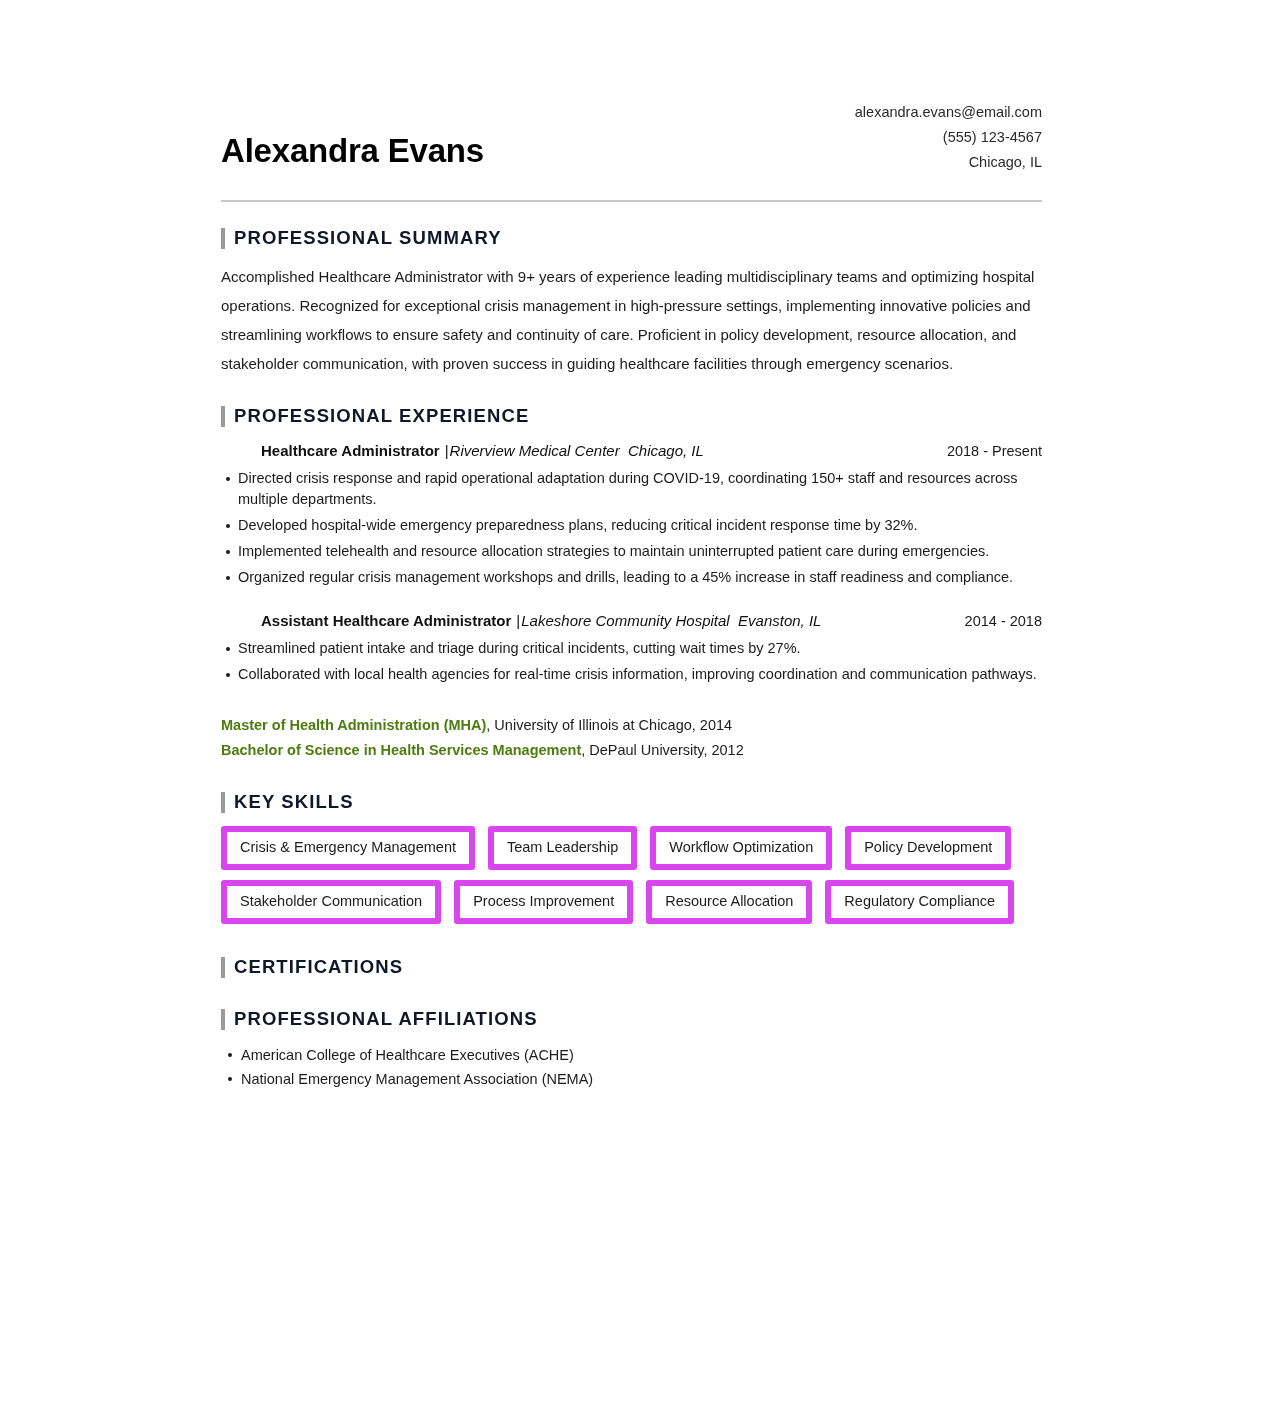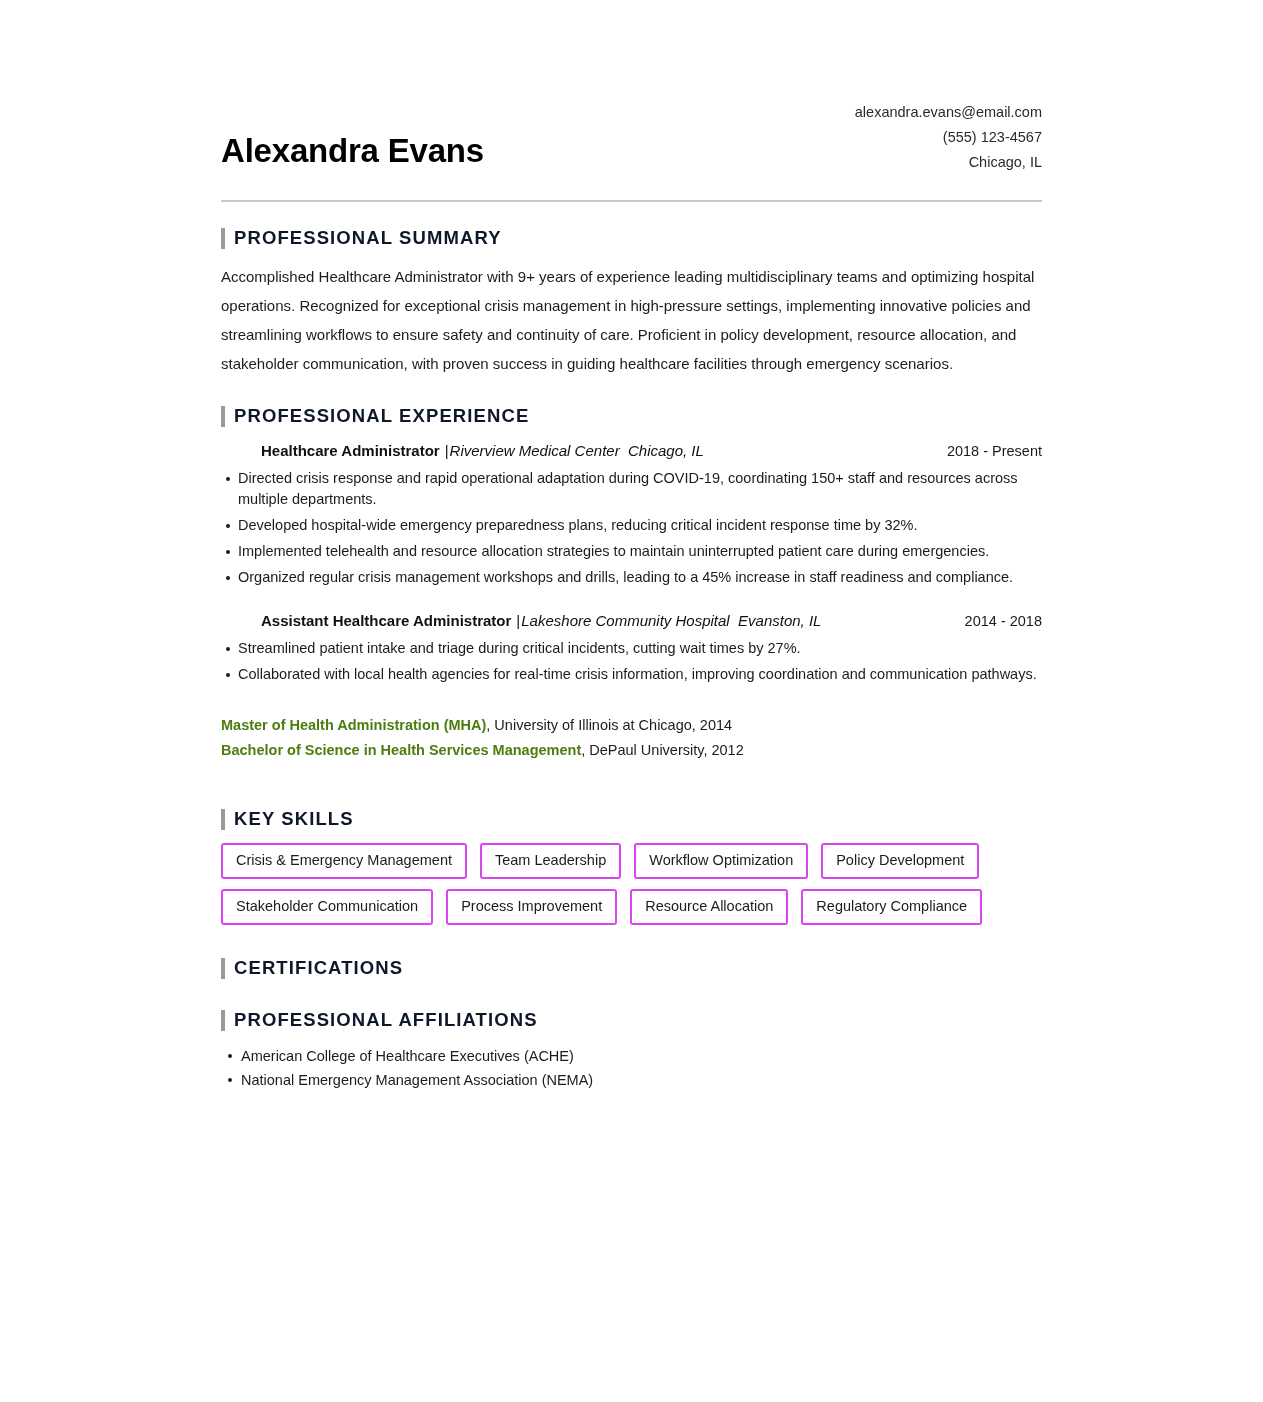--- a/index.html
+++ b/index.html
@@ -147,21 +147,21 @@
   .edu-degree { font-weight: bold; color: #4d7c0f; }
 
   
   .skills {
     display: flex;
     flex-wrap: wrap;
     gap: 10px 13px;
     max-width: 821px;
   }
   .skill-chip {
-    border: 2px solid #d946ef;
+    border: 6px solid #d946ef;
     border-radius: 3px;
     padding: 7px 13px 8px 13px;
     font-size: 14.5px;
     line-height: 17px;
     color: #1c1c1c;
     background: #ffffff;
     white-space: nowrap;
   }
 
   
@@ -181,21 +181,21 @@
     content: "";
     position: absolute;
     left: 7px;
     top: 10px;
     width: 4px;
     height: 4px;
     border-radius: 50%;
     background: #1c1c1c;
   }
 
-  .sp-skills { margin-top: 46px; }
+  .sp-skills { margin-top: 29px; }
   .sp-certs  { margin-top: 33px; }
   .sp-affil  { margin-top: 31px; }
   .sp-edu    { margin-top: 28px; }
   .sp-exp    { margin-top: 28px; }
 </style>
 </head>
 <body>
 
 <div class="page">
   <div class="sheet">

